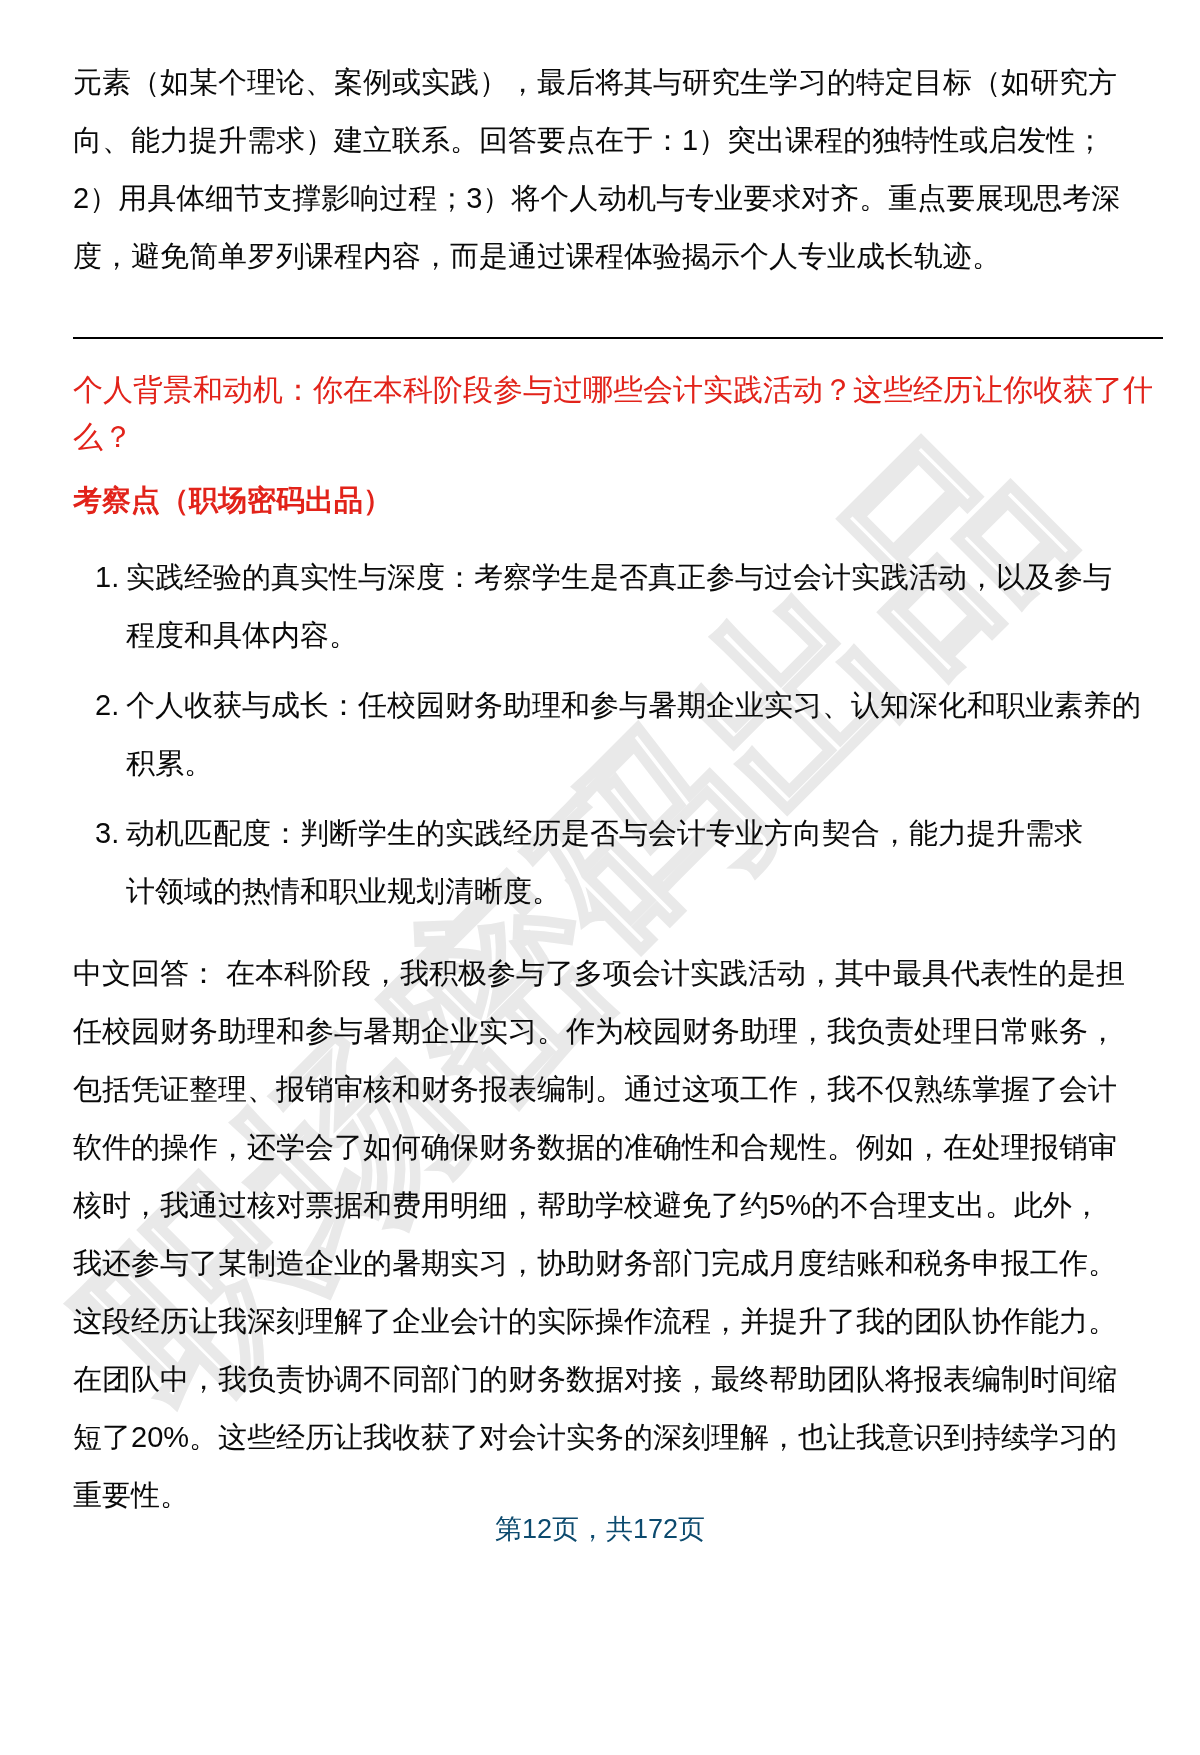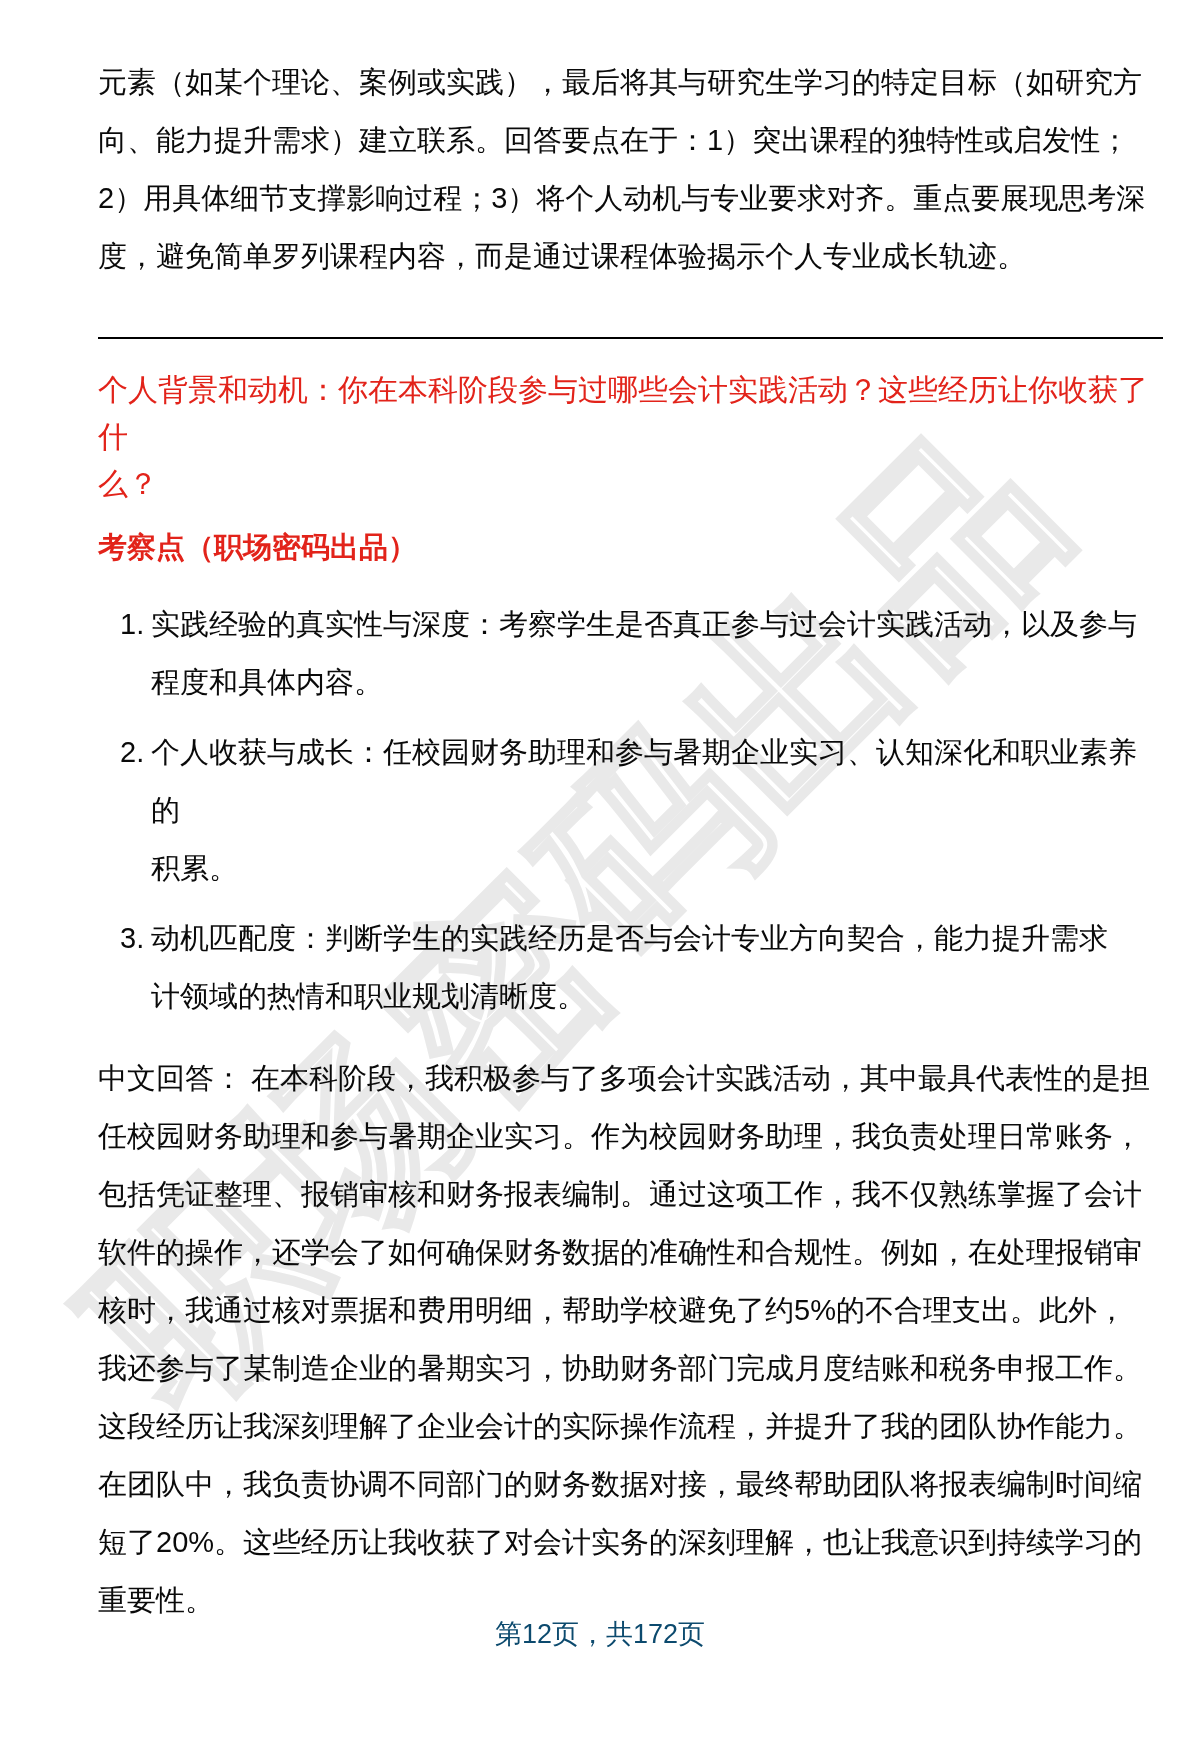--- a/index.html
+++ b/index.html
@@ -15,21 +15,21 @@
   .watermark-layer {
     position: absolute;
     left: 0; top: 0;
     width: 1200px; height: 1755px;
     z-index: 0;
     pointer-events: none;
   }
   .content {
     position: relative;
     z-index: 1;
-    padding: 53px 37px 0 98px;
+    padding: 53px 37px 0 73px;
   }
   .para {
     font-size: 29px;
     line-height: 58px;
     white-space: pre-line;
     margin: 0;
     color: #0a0a0a;
   }
   .divider {
     border: none;

